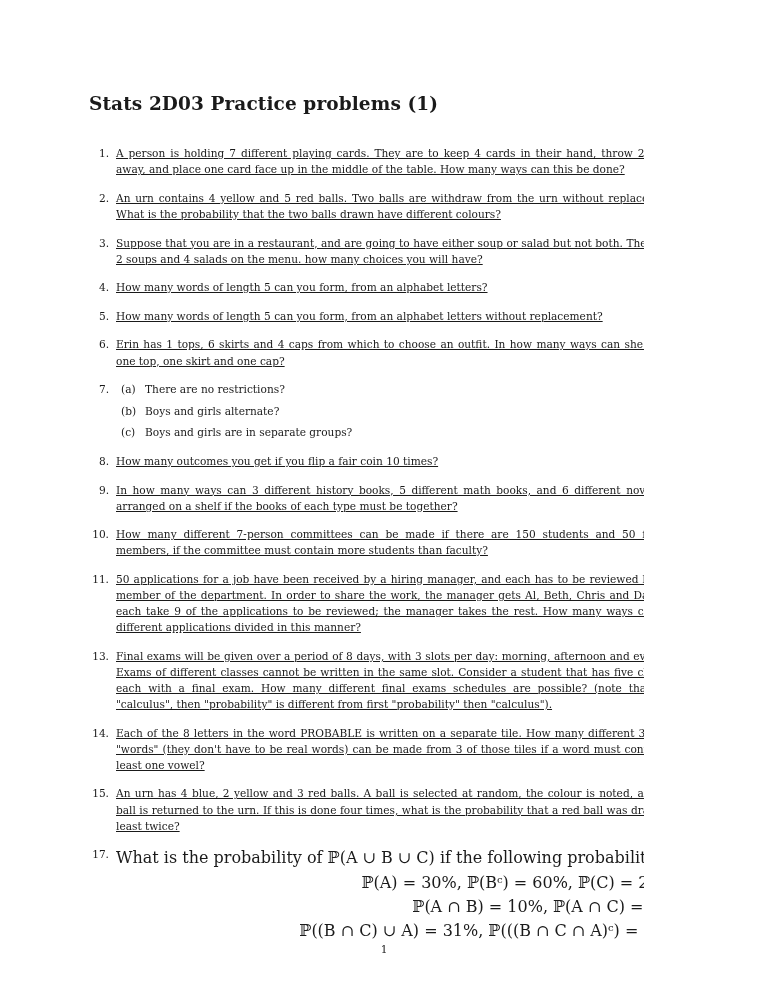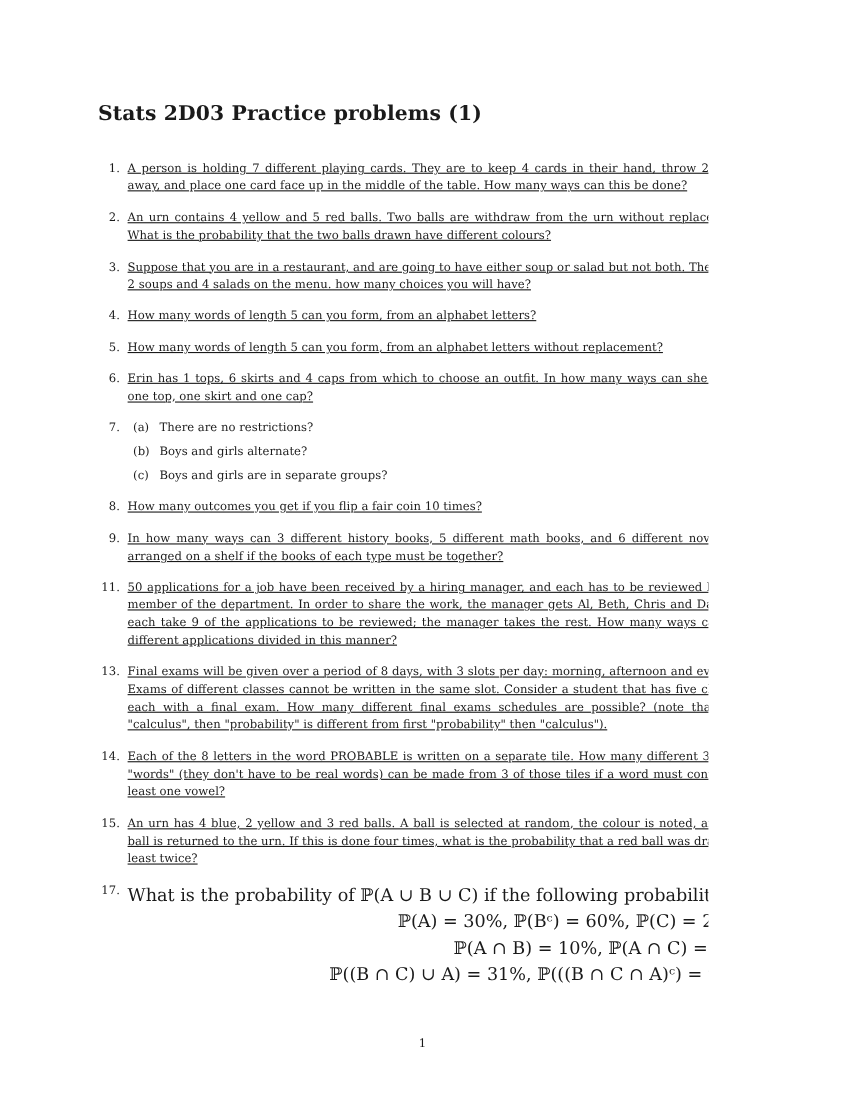--- a/index.html
+++ b/index.html
@@ -178,20 +178,24 @@
       <li class="item">
         <span class="num">8.</span>
         <span class="body-text">How many outcomes you get if you flip a fair coin 10 times?</span>
       </li>
 
       <li class="item">
         <span class="num">9.</span>
         <span class="body-text">In how many ways can 3 different history books, 5 different math books, and 6 different novels be arranged on a shelf if the books of each type must be together?</span>
       </li>
 
+      <li class="item">
+        <span class="num">10.</span>
+        <span class="body-text">How many different 7-person committees can be made if there are 150 students and 50 faculty members, if the committee must contain more students than faculty?</span>
+      </li>
 
       <li class="item">
         <span class="num">11.</span>
         <span class="body-text">50 applications for a job have been received by a hiring manager, and each has to be reviewed by one member of the department. In order to share the work, the manager gets Al, Beth, Chris and Dawn to each take 9 of the applications to be reviewed; the manager takes the rest. How many ways can the different applications divided in this manner?</span>
       </li>
 
 
       <li class="item">
         <span class="num">13.</span>
         <span class="body-text">Final exams will be given over a period of 8 days, with 3 slots per day: morning, afternoon and evening. Exams of different classes cannot be written in the same slot. Consider a student that has five classes, each with a final exam. How many different final exams schedules are possible? (note that first "calculus", then "probability" is different from first "probability" then "calculus").</span>

